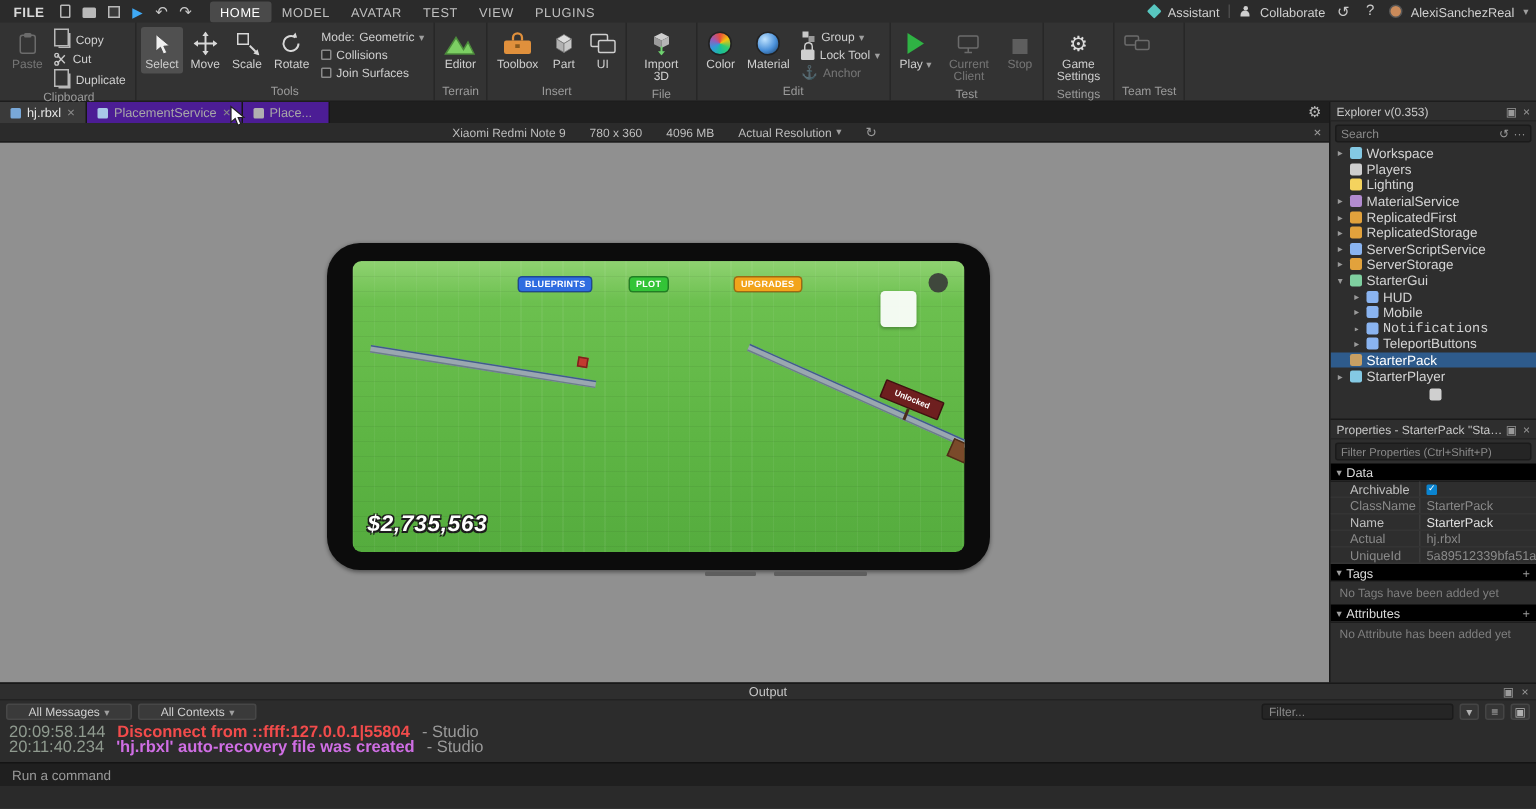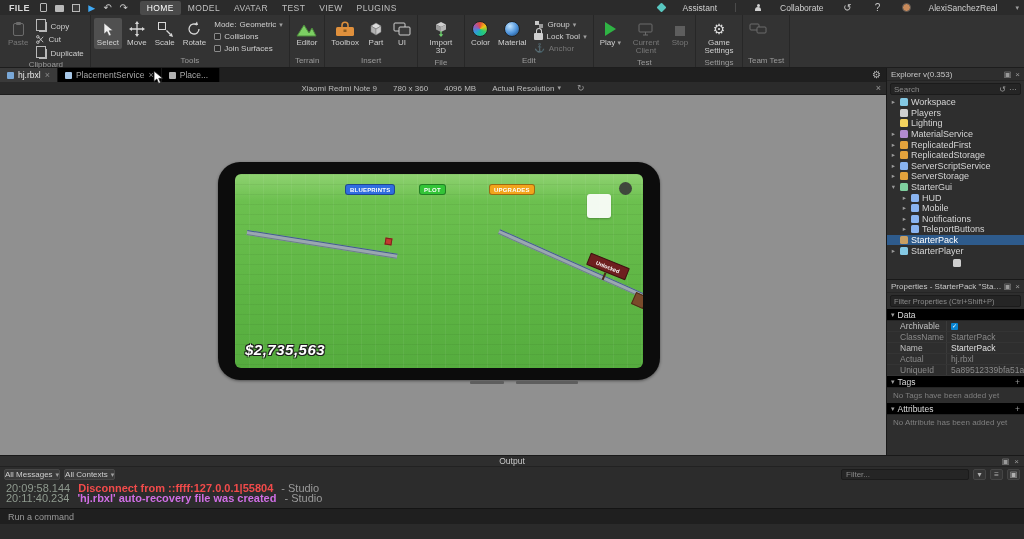--- a/index.html
+++ b/index.html
@@ -10,21 +10,21 @@
   #menubar{position:absolute;top:0;left:0;right:0;height:15px;background:#2b2b2b;display:flex;align-items:center;padding:0 5px;gap:4px}
   .mb-file{color:#d8d8d8;font-weight:bold;padding:1px 4px;letter-spacing:.3px}
   .mb-ic{display:inline-flex;align-items:center;justify-content:center;width:12px;height:12px;color:#c9c9c9;font-size:10px}
   .mi-page{width:7px;height:9px;border:1px solid #b9b9b9;border-radius:1px}
   .mi-folder{width:9px;height:7px;background:#b9b9b9;border-radius:1px;margin-top:2px}
   .mi-save{width:8px;height:8px;border:1px solid #b9b9b9;background:#3a3a3a}
   .mb-play{color:#3fa9f5;font-size:9px}
   .mb-tabs{display:flex;align-items:center;margin-left:6px}
   .mb-tab{padding:2px 7px;color:#c0c0c0;font-size:8.5px;letter-spacing:.4px;border-radius:2px}
   .mb-tab.active{background:#4a4a4a;color:#fff}
-  .mb-right{margin-left:auto;display:flex;align-items:center;gap:18px;font-size:8.5px;color:#d0d0d0}
+  .mb-right{margin-left:auto;display:flex;align-items:center;gap:6px;font-size:8.5px;color:#d0d0d0}
   .ic-spark{width:7px;height:7px;background:#58c7c0;transform:rotate(45deg);border-radius:1px}
   .ic-person{width:8px;height:8px;position:relative}
   .ic-person::before{content:"";position:absolute;left:2.5px;top:0;width:3px;height:3px;border-radius:50%;background:#cfcfcf}
   .ic-person::after{content:"";position:absolute;left:1px;top:3.5px;width:6px;height:4px;border-radius:3px 3px 0 0;background:#cfcfcf}
   .mb-sep{width:1px;height:9px;background:#4a4a4a}
   .mb-avatar{width:9px;height:9px;border-radius:50%;background:#c98a5a;border:1px solid #555}
 
   
   #ribbon{position:absolute;top:15px;left:0;right:0;height:53px;background:#333333;border-bottom:1px solid #1d1d1d;display:flex;align-items:stretch;padding-left:2px}
   .grp{display:flex;flex-direction:column;border-right:1px solid #272727;padding:0 3px}
@@ -48,21 +48,21 @@
   .ic-material{width:16px;height:16px;border-radius:50%;background:radial-gradient(circle at 35% 30%,#bfe3ff,#4a90d9 55%,#17395e);border:1px solid #222}
   .ic-lock{width:9px;height:7px;background:#cfcfcf;position:relative;margin:6px 1px 0 1px;border-radius:1px}
   .ic-lock::before{content:"";position:absolute;top:-5px;left:1.5px;width:4px;height:5px;border:1.5px solid #cfcfcf;border-bottom:none;border-radius:3px 3px 0 0}
   .ic-playtri{width:0;height:0;border-left:11px solid #2fb344;border-top:7px solid transparent;border-bottom:7px solid transparent}
   .ic-stop{width:10px;height:10px;background:#9a9a9a;margin-top:3px}
   .ic-gear{font-size:14px;color:#dcdcdc;line-height:1}
   .ic-anchor{font-size:9px;color:#cfcfcf;line-height:1}
 
   
   #doctabs{position:absolute;top:68px;left:0;width:886px;height:14px;background:#1f1f1f;display:flex;align-items:stretch}
-  .dtab{display:flex;align-items:center;gap:4px;padding:0 7px;font-size:8.5px;color:#a8a8a8;background:#000000;border-right:1px solid #161616}
+  .dtab{display:flex;align-items:center;gap:4px;padding:0 7px;font-size:8.5px;color:#a8a8a8;background:#4c1d95;border-right:1px solid #161616}
   .dtab.active{background:#3a3a3a;color:#e8e8e8}
   .dtab-icon{width:7px;height:7px;border-radius:1px}
   .dtab-close{color:#8a8a8a;font-size:9px}
 
   
   #viewport{position:absolute;top:82px;left:0;width:886px;height:373px;background:#909090;overflow:hidden}
   #devicebar{position:relative;height:13px;background:#2b2b2b;border-bottom:1px solid #1d1d1d;display:flex;align-items:center;justify-content:center;gap:16px;font-size:8px;color:#bdbdbd}
   #devicebar .db-close{position:absolute;right:5px;color:#9a9a9a;font-size:9px}
   #devicebar .db-refresh{color:#9a9a9a;font-size:9px}
   .db-dd{display:flex;gap:3px;align-items:center}
@@ -112,21 +112,21 @@
   .prop-row.readonly .pname,.prop-row.readonly .pvalue{color:#8a8a8a}
   .pcheck{display:none;width:7px;height:7px;background:#0a84d0;border-radius:1px;color:#fff;font-size:6px;line-height:7px;text-align:center}
   .prop-row.has-checkbox .pcheck{display:block}
   .empty-note{padding:3px 6px;color:#7f7f7f;font-size:8px}
 
   
   #output{position:absolute;top:455px;left:0;right:0;height:53px;background:#2c2c2c;border-top:1px solid #191919}
   #output-hdr{position:relative;height:11px;display:flex;align-items:center;justify-content:center;font-size:8.5px;color:#c8c8c8;background:#2e2e2e;border-bottom:1px solid #222}
   #output-hdr .hsp{position:absolute;right:5px;display:flex;gap:5px;color:#9a9a9a;font-size:8px}
   #output-toolbar{height:15px;display:flex;align-items:center;gap:4px;padding:0 4px}
-  .odd{height:11px;background:#3a3a3a;border:1px solid #474747;border-radius:2px;display:flex;align-items:center;gap:3px;padding:0 0;font-size:8px;color:#cfcfcf}
+  .odd{height:11px;background:#3a3a3a;border:1px solid #474747;border-radius:2px;display:flex;align-items:center;gap:3px;padding:0 14px;font-size:8px;color:#cfcfcf}
   .ofilter{margin-left:auto;width:128px;height:11px;background:#252525;border:1px solid #1b1b1b;border-radius:2px;display:flex;align-items:center;padding:0 4px;color:#8a8a8a;font-size:8px}
   .obtn{width:13px;height:11px;background:#353535;border:1px solid #454545;border-radius:2px;display:flex;align-items:center;justify-content:center;color:#b0b0b0;font-size:8px}
   #output-lines{padding:2px 6px;font-family:Liberation Sans, sans-serif;font-size:11px;line-height:9.5px}
   .oline{white-space:nowrap}
   .otime{color:#8f9a8f;margin-right:8px}
   .omsg{font-weight:bold}
   .osfx{color:#9a9a9a;margin-left:8px}
 
   
   #commandbar{position:absolute;top:508px;left:0;right:0;height:16px;background:#1f1f1f;border-top:1px solid #141414;display:flex;align-items:center;padding:0 8px;color:#9a9a9a;font-size:9px}
@@ -575,21 +575,21 @@
             <span class="ticon" style="background: rgb(138, 180, 240);"></span>
             <span class="tlabel">HUD</span>
           </div>
 
           <div class="tree-row" style="padding-left: 14px;">
             <span class="tw">▸</span>
             <span class="ticon" style="background: rgb(138, 180, 240);"></span>
             <span class="tlabel">Mobile</span>
           </div>
 
-          <div class="tree-row" style="padding-left: 14px;">
+          <div class="tree-row" style="padding-left: 14px; font-family: Liberation Mono, monospace;">
             <span class="tw">▸</span>
             <span class="ticon" style="background: rgb(138, 180, 240);"></span>
             <span class="tlabel">Notifications</span>
           </div>
 
           <div class="tree-row" style="padding-left: 14px;">
             <span class="tw">▸</span>
             <span class="ticon" style="background: rgb(138, 180, 240);"></span>
             <span class="tlabel">TeleportButtons</span>
           </div>

